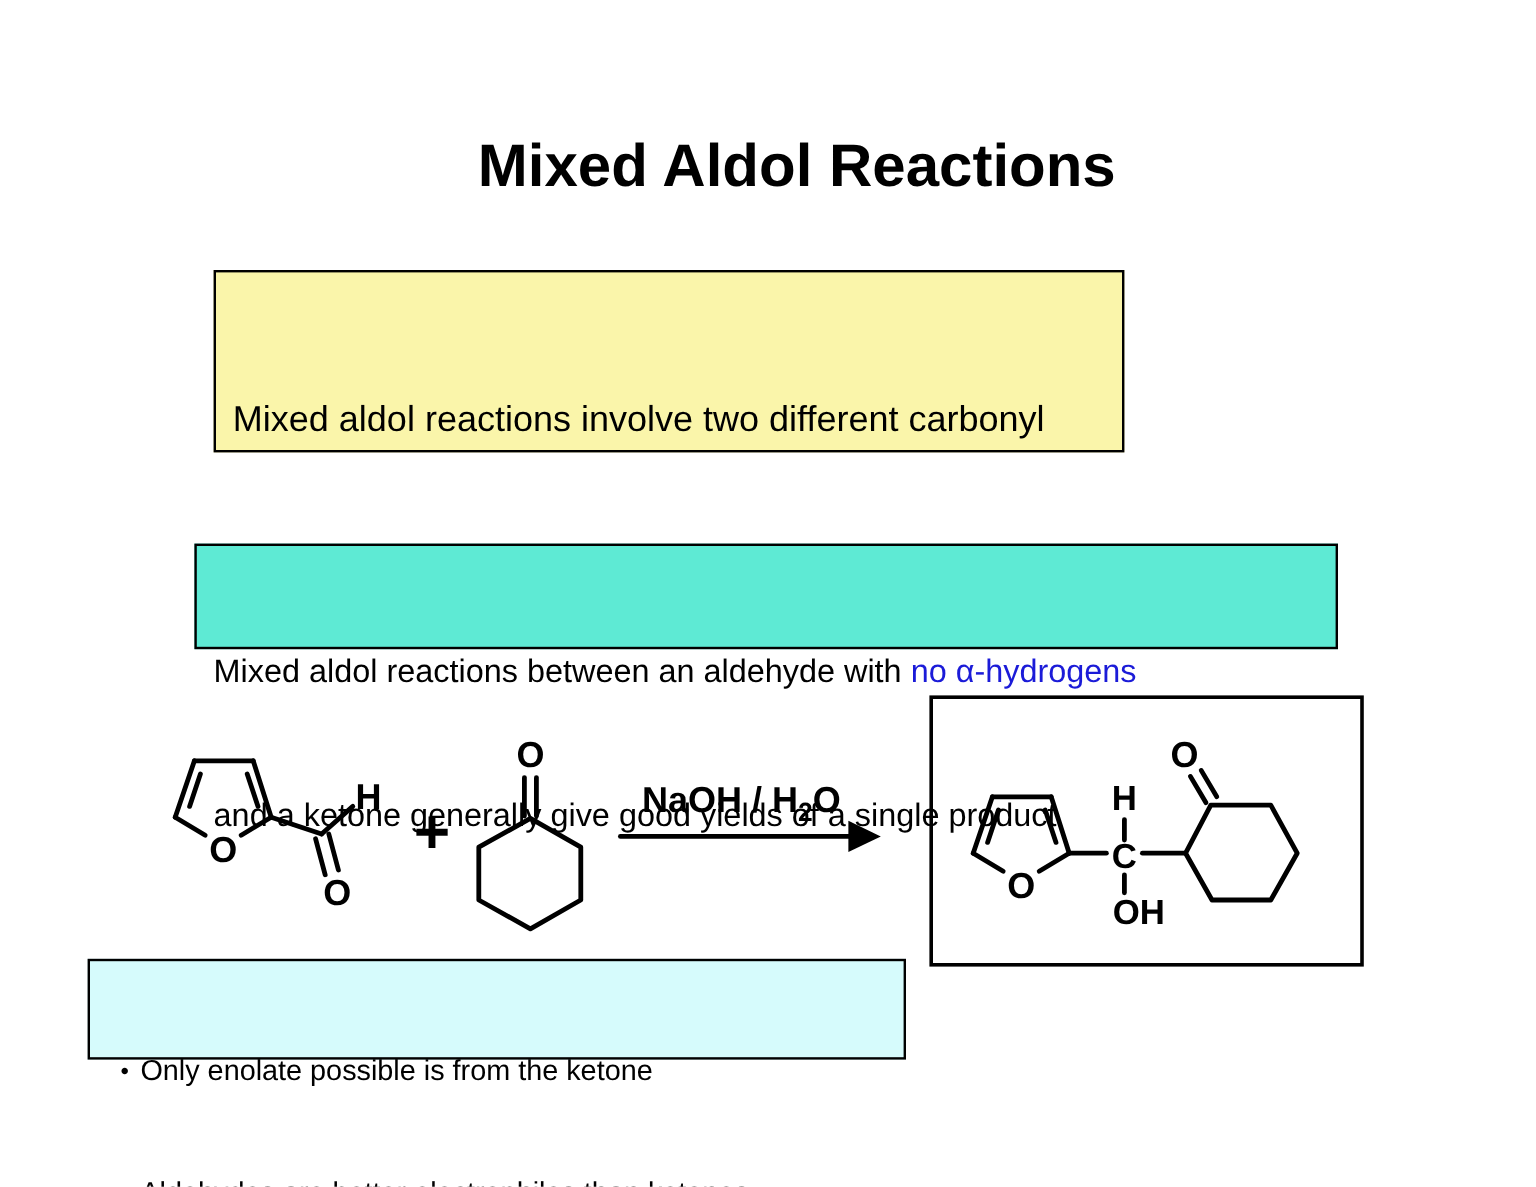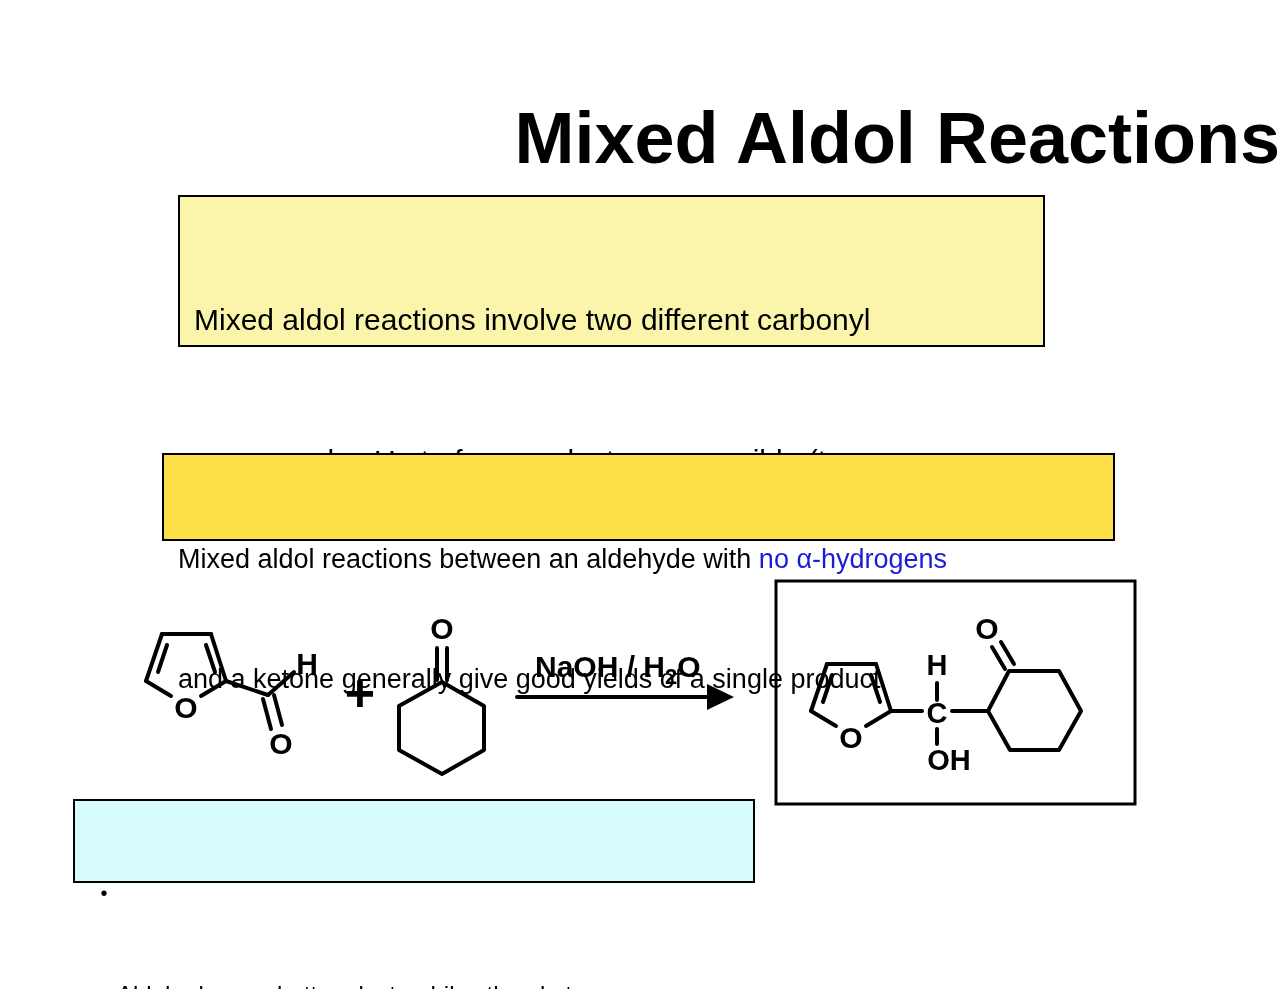--- a/index.html
+++ b/index.html
@@ -10,43 +10,43 @@
     position: relative;
     overflow: hidden;
     color: #000;
   }
   .title {
     position: absolute;
     left: 0; top: 108px;
     width: 1280px;
     padding-left: 48px;
     box-sizing: border-box;
-    text-align: right;
-    font-size: 72px;
+    text-align: center;
+    font-size: 50px;
     font-weight: bold;
     line-height: 60px;
     white-space: nowrap;
   }
   .box {
     position: absolute;
     border: 2px solid #000;
     box-sizing: border-box;
     white-space: pre-wrap;
   }
   .intro-box {
-    left: 178px; top: 195px;
-    width: 867px; height: 152px;
+    left: 178px; top: 225px;
+    width: 759px; height: 152px;
     background: #faf5aa;
     font-size: 30px; line-height: 47px;
     padding: 5px 0 0 14px;
   }
   .note-box {
     left: 162px; top: 453px;
     width: 953px; height: 88px;
-    background: #fde047;
+    background: #5eead4;
     font-size: 27px; line-height: 40px;
     padding: 4px 0 0 14px;
   }
   .bullet-box {
     left: 73px; top: 799px;
     width: 682px; height: 84px;
     background: #d6fbfc;
     font-size: 24px; line-height: 34px;
     padding-top: 7px;
   }
@@ -179,18 +179,19 @@
       <path class="bond" d="M1005 669 L992 647"></path>
       <path class="bond" d="M1014 664 L1001 642"></path>
     </g>
     <text class="atom" x="987" y="639">O</text>
   </g>
 </svg>
 
 <div class="box bullet-box">
   <div class="bullet-row">
     <span class="bullet-dot">•</span>
+    <span>Only enolate possible is from the ketone</span>
   </div>
   <div class="bullet-row">
     <span class="bullet-dot">•</span>
     <span>Aldehydes are better electrophiles than ketones</span>
   </div>
 </div>
 
 </body></html>

